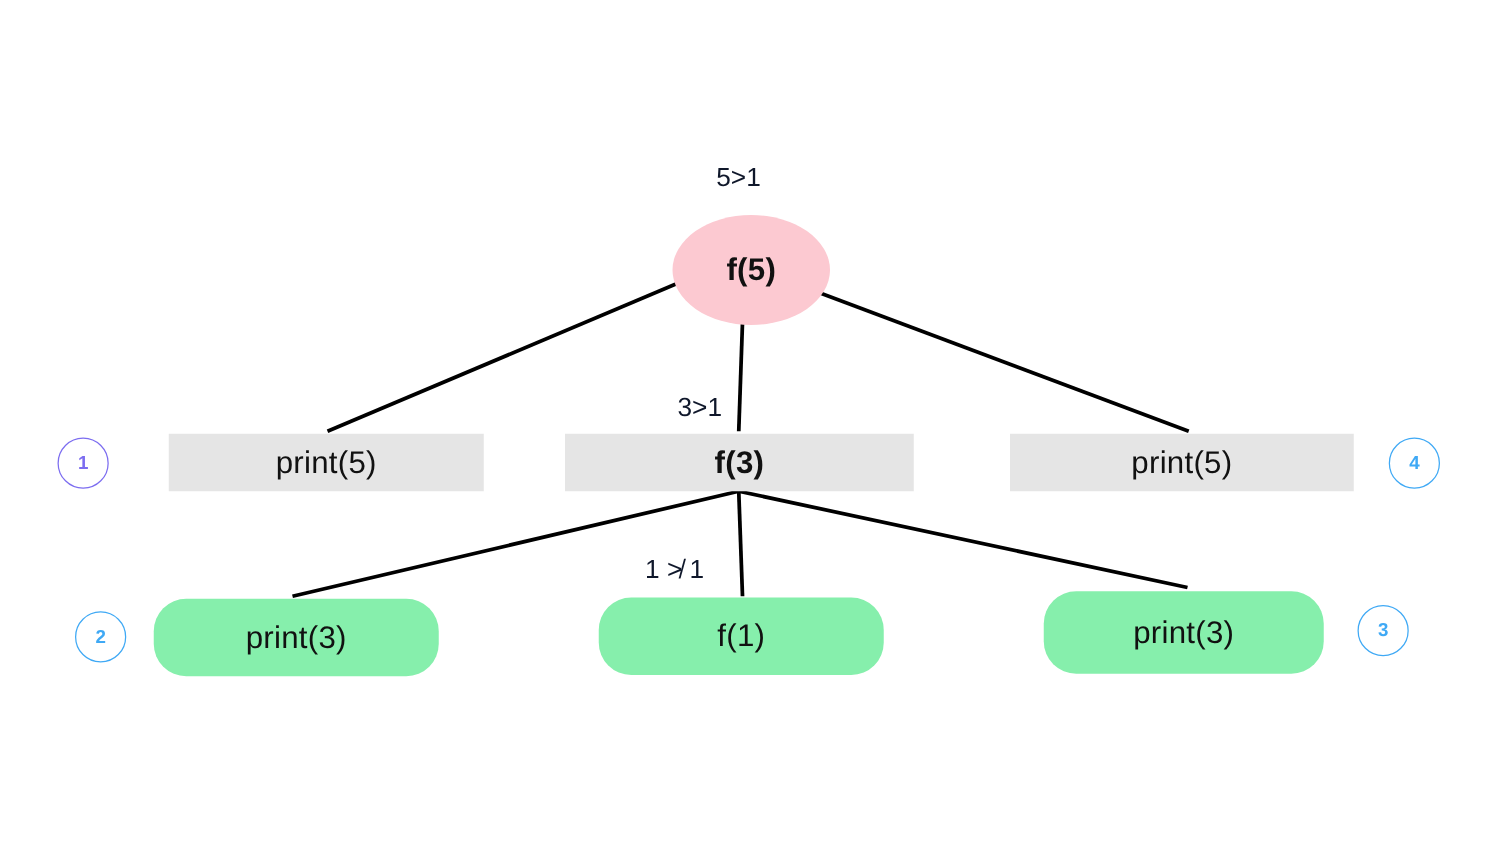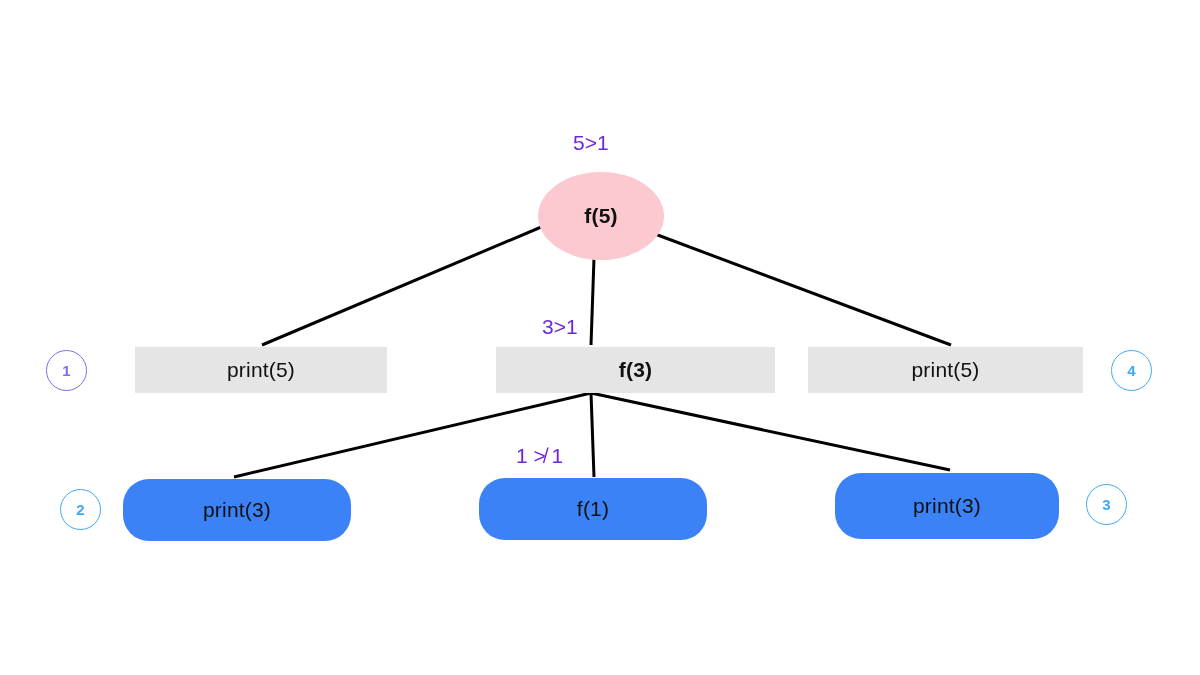--- a/index.html
+++ b/index.html
@@ -25,48 +25,48 @@
     height: 675px;
   }
 
   .node {
     position: absolute;
     display: flex;
     align-items: center;
     justify-content: center;
     box-sizing: border-box;
     color: #111111;
-    font-size: 21px;
+    font-size: 25px;
     letter-spacing: 0.2px;
     z-index: 3;
   }
   .node.bold { font-weight: bold; }
 
   
   .node-ellipse {
     border-radius: 50%;
     background: #fcc9d1;
   }
 
   
   .node-rect {
     background: #e5e5e5;
     border-radius: 0;
   }
 
   
   .node-pill {
-    background: #3b82f6;
+    background: #86efac;
     border-radius: 26px;
   }
 
   .edge-label {
     position: absolute;
     font-size: 21px;
-    color: #6d28d9;
+    color: #0f172a;
     white-space: nowrap;
     z-index: 4;
   }
 
   .step-circle {
     position: absolute;
     width: 41px;
     height: 41px;
     border-radius: 50%;
     box-sizing: border-box;
@@ -94,21 +94,21 @@
       <line x1="591" y1="393" x2="950" y2="470" stroke="#000000" stroke-width="3" stroke-linecap="butt"></line>
     </svg>
 
   <div id="node-layer">
       <div class="node node-ellipse bold" style="left: 538px; top: 172px; width: 126px; height: 88px;">
         <span>f(5)</span>
       </div>
       <div class="node node-rect" style="left: 135px; top: 347px; width: 252px; height: 46px;">
         <span>print(5)</span>
       </div>
-      <div class="node node-rect bold" style="left: 452px; top: 347px; width: 279px; height: 46px; margin-left: 44px;">
+      <div class="node node-rect bold" style="left: 452px; top: 347px; width: 279px; height: 46px;">
         <span>f(3)</span>
       </div>
       <div class="node node-rect" style="left: 808px; top: 347px; width: 275px; height: 46px;">
         <span>print(5)</span>
       </div>
       <div class="node node-pill" style="left: 123px; top: 479px; width: 228px; height: 62px;">
         <span>print(3)</span>
       </div>
       <div class="node node-pill" style="left: 479px; top: 478px; width: 228px; height: 62px;">
         <span>f(1)</span>

